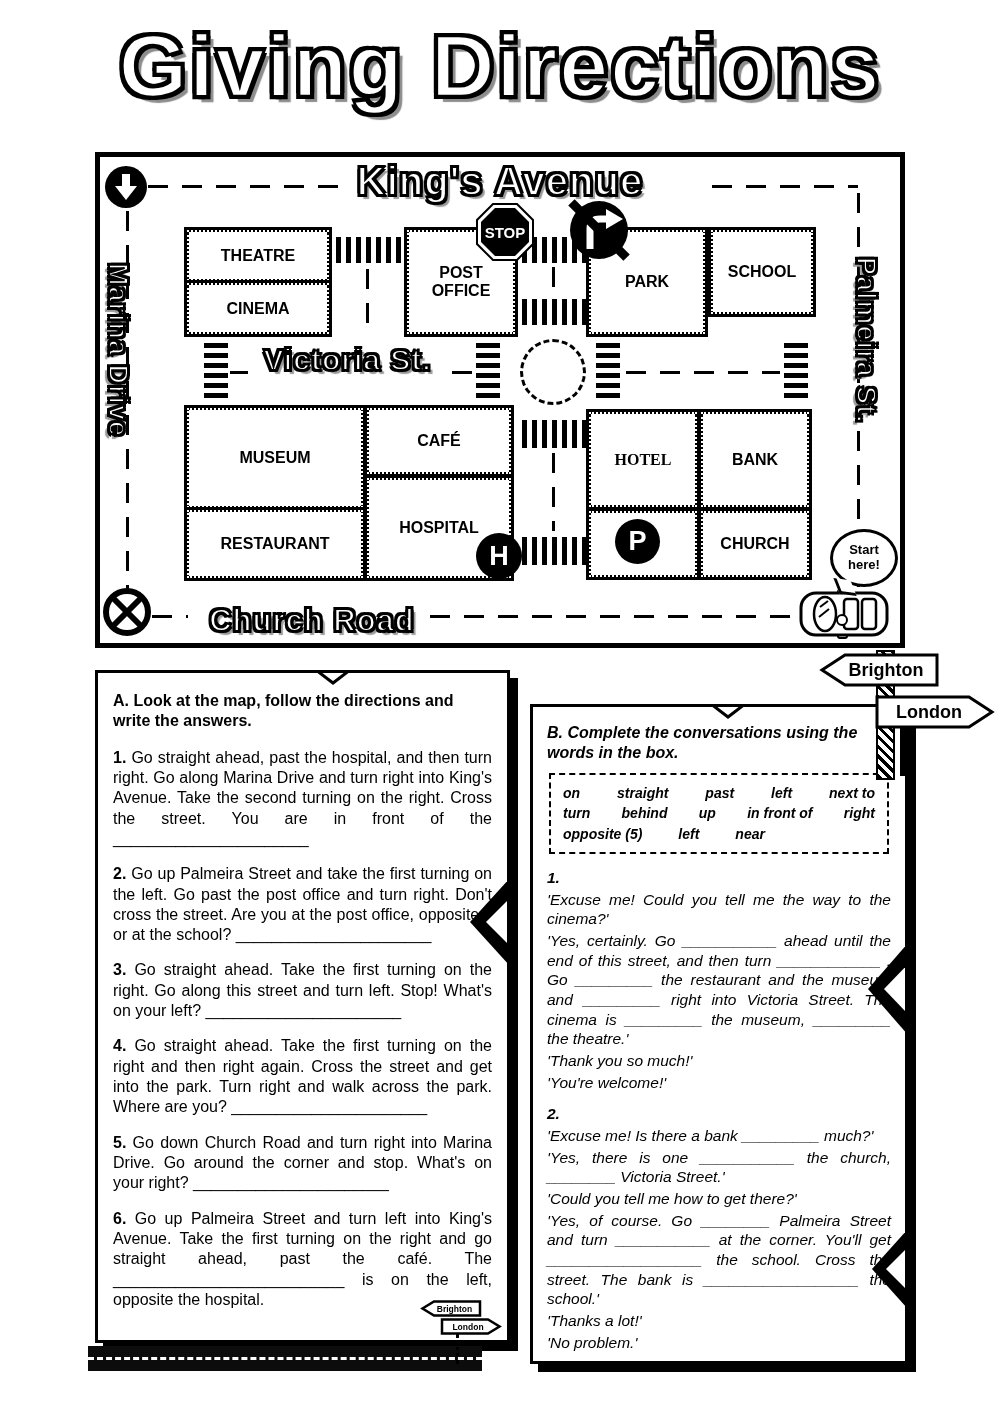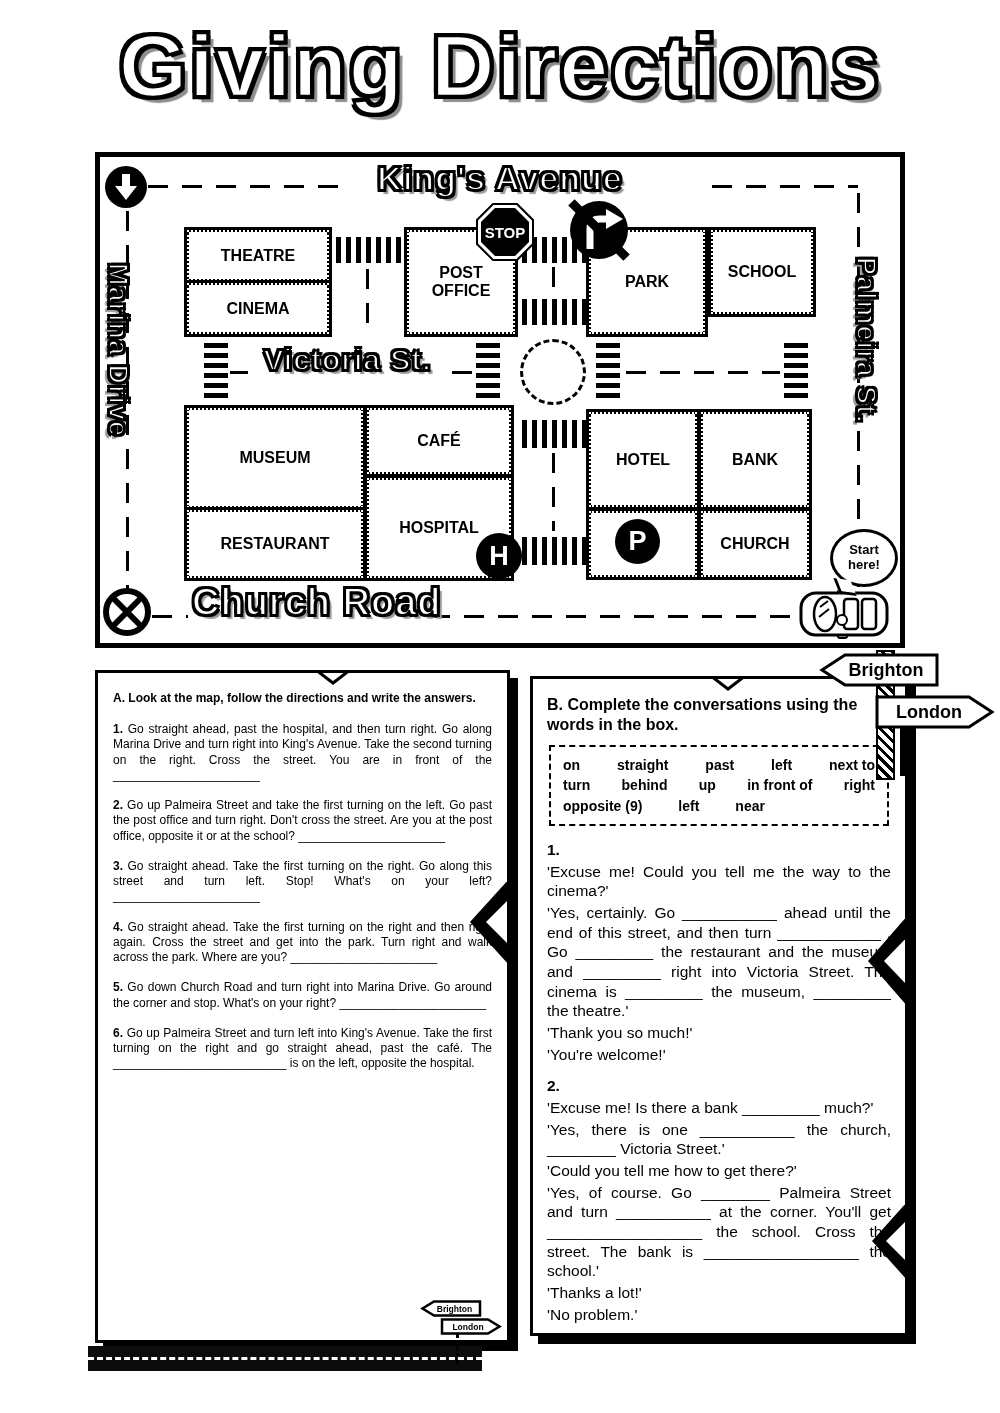--- a/index.html
+++ b/index.html
@@ -44,22 +44,22 @@
     font-weight:bold;font-size:13px;line-height:1.15;text-align:center;z-index:4;
   }
   #start-bubble:after{
     content:"";position:absolute;left:4px;bottom:-11px;width:13px;height:13px;background:#fff;
     border-left:3px solid #000;border-bottom:3px solid #000;transform:skewX(28deg) rotate(8deg);
   }
 
   
   .panel{position:absolute;background:#fff;border:3px solid #000;box-shadow:8px 8px 0 #000;box-sizing:border-box;overflow:hidden;}
   #panelA{left:95px;top:670px;width:415px;height:673px;padding:18px 15px 6px;}
-  #panelB{left:530px;top:676px;width:378px;height:660px;padding:16px 14px 6px;}
-  .panel p{margin:0 0 15px;font-size:12px;line-height:1.27;text-align:justify;}
+  #panelB{left:530px;top:704px;width:378px;height:660px;padding:16px 14px 6px;font-style:italic;}
+  .panel p{margin:0 0 15px;font-size:16px;line-height:1.27;text-align:justify;}
   #panelB p{font-size:15.5px;margin:0 0 2px;}
   .heading{font-weight:bold;text-align:left !important;}
   #panelA .heading{margin-bottom:16px;}
   #panelB .heading{margin-bottom:10px;font-size:16px;line-height:1.25;}
   .cnum{font-weight:bold;margin-top:12px !important;}
   .notch-top{position:absolute;top:-9px;}
   .notch-side{position:absolute;right:-3px;}
 
   
   #word-box{border:2px dashed #000;padding:8px 12px;margin:4px 2px 14px;font-weight:bold;font-size:14px;}
@@ -104,25 +104,25 @@
     <div class="cross-v" style="left:422px;top:142px;width:66px;height:26px;"></div>
     <div class="cross-h" style="left:104px;top:186px;width:24px;height:60px;"></div>
     <div class="cross-h" style="left:376px;top:186px;width:24px;height:60px;"></div>
     <div class="cross-h" style="left:496px;top:186px;width:24px;height:60px;"></div>
     <div class="cross-h" style="left:684px;top:186px;width:24px;height:60px;"></div>
     <div class="cross-v" style="left:422px;top:263px;width:66px;height:28px;"></div>
     <div class="cross-v" style="left:422px;top:380px;width:66px;height:28px;"></div>
 
     <div id="roundabout" style="left:420px;top:182px;width:66px;height:66px;"></div>
 
-    <div class="bubble abs" style="left:250px;top:2px;width:300px;text-align:center;font-size:34px;">King's Avenue</div>
+    <div class="bubble abs" style="left:250px;top:2px;width:300px;text-align:center;font-size:40px;">King's Avenue</div>
     <div class="bubble vlabel" style="left:2px;top:106px;">Marina Drive</div>
     <div class="bubble vlabel" style="left:750px;top:100px;">Palmeira St.</div>
     <div class="bubble abs" style="left:140px;top:186px;width:215px;text-align:center;font-size:30px;">Victoria St.</div>
-    <div class="bubble abs" style="left:92px;top:424px;width:240px;text-align:center;font-size:38px;">Church Road</div>
+    <div class="bubble abs" style="left:92px;top:446px;width:240px;text-align:center;font-size:31px;">Church Road</div>
 
     <div class="bldg" style="left:84px;top:70px;width:148px;height:57px;">
         <span>THEATRE</span>
       </div>
     <div class="bldg" style="left:84px;top:123px;width:148px;height:57px;">
         <span>CINEMA</span>
       </div>
     <div class="bldg" style="left:304px;top:70px;width:114px;height:110px;">
         <span style="display:block;width:72px;">POST OFFICE</span>
       </div>
@@ -139,21 +139,21 @@
     <div class="bldg" style="left:84px;top:350px;width:182px;height:74px;">
         <span>RESTAURANT</span>
       </div>
     <div class="bldg" style="left:264px;top:248px;width:150px;height:72px;">
         <span>CAFÉ</span>
       </div>
     <div class="bldg" style="left:264px;top:318px;width:150px;height:106px;">
         <span>HOSPITAL</span>
       </div>
 
-    <div class="bldg" style="left:486px;top:252px;width:114px;height:101px;">
+    <div class="bldg" style="left:486px;top:252px;width:114px;height:101px;font-family:Liberation Serif, serif;">
         <span>HOTEL</span>
       </div>
     <div class="bldg" style="left:598px;top:252px;width:114px;height:101px;">
         <span>BANK</span>
       </div>
     <div class="bldg" style="left:486px;top:351px;width:114px;height:72px;"></div>
     <div class="bldg" style="left:598px;top:351px;width:114px;height:72px;">
         <span>CHURCH</span>
       </div>
 
@@ -247,21 +247,21 @@
         <span>next to</span>
       </div>
       <div class="wrow">
         <span>turn</span>
         <span>behind</span>
         <span>up</span>
         <span>in front of</span>
         <span>right</span>
       </div>
       <div class="wrow last">
-        <span>opposite (9)</span>
+        <span>opposite (5)</span>
         <span>left</span>
         <span>near</span>
       </div>
     </div>
 
     <div>
       <p class="cnum" style="margin-top:0 !important;">1.</p>
       <p>'Excuse me! Could you tell me the way to the cinema?'</p>
       <p>'Yes, certainly. Go ___________ ahead until the end of this street, and then turn ____________ . Go _________ the restaurant and the museum and _________ right into Victoria Street. The cinema is _________ the museum, _________ the theatre.'</p>
       <p>'Thank you so much!'</p>

